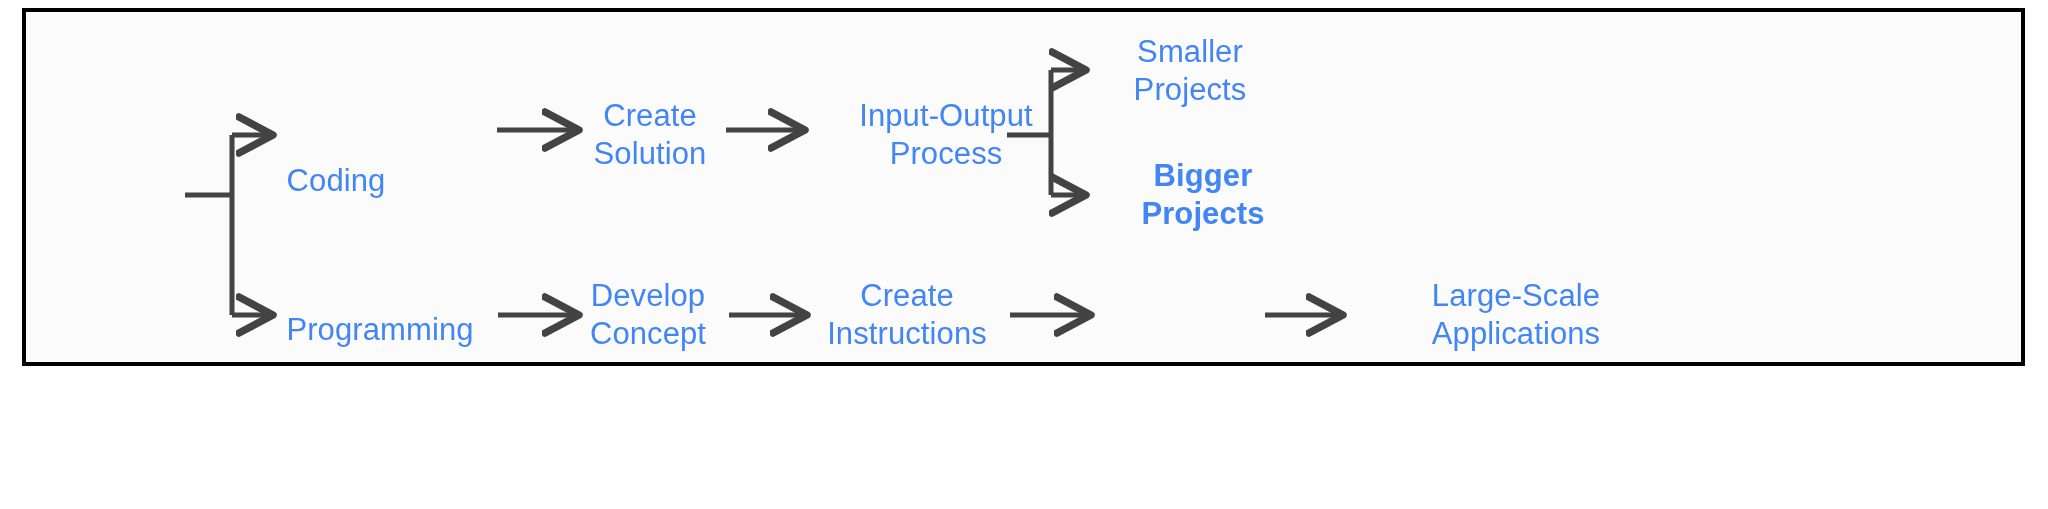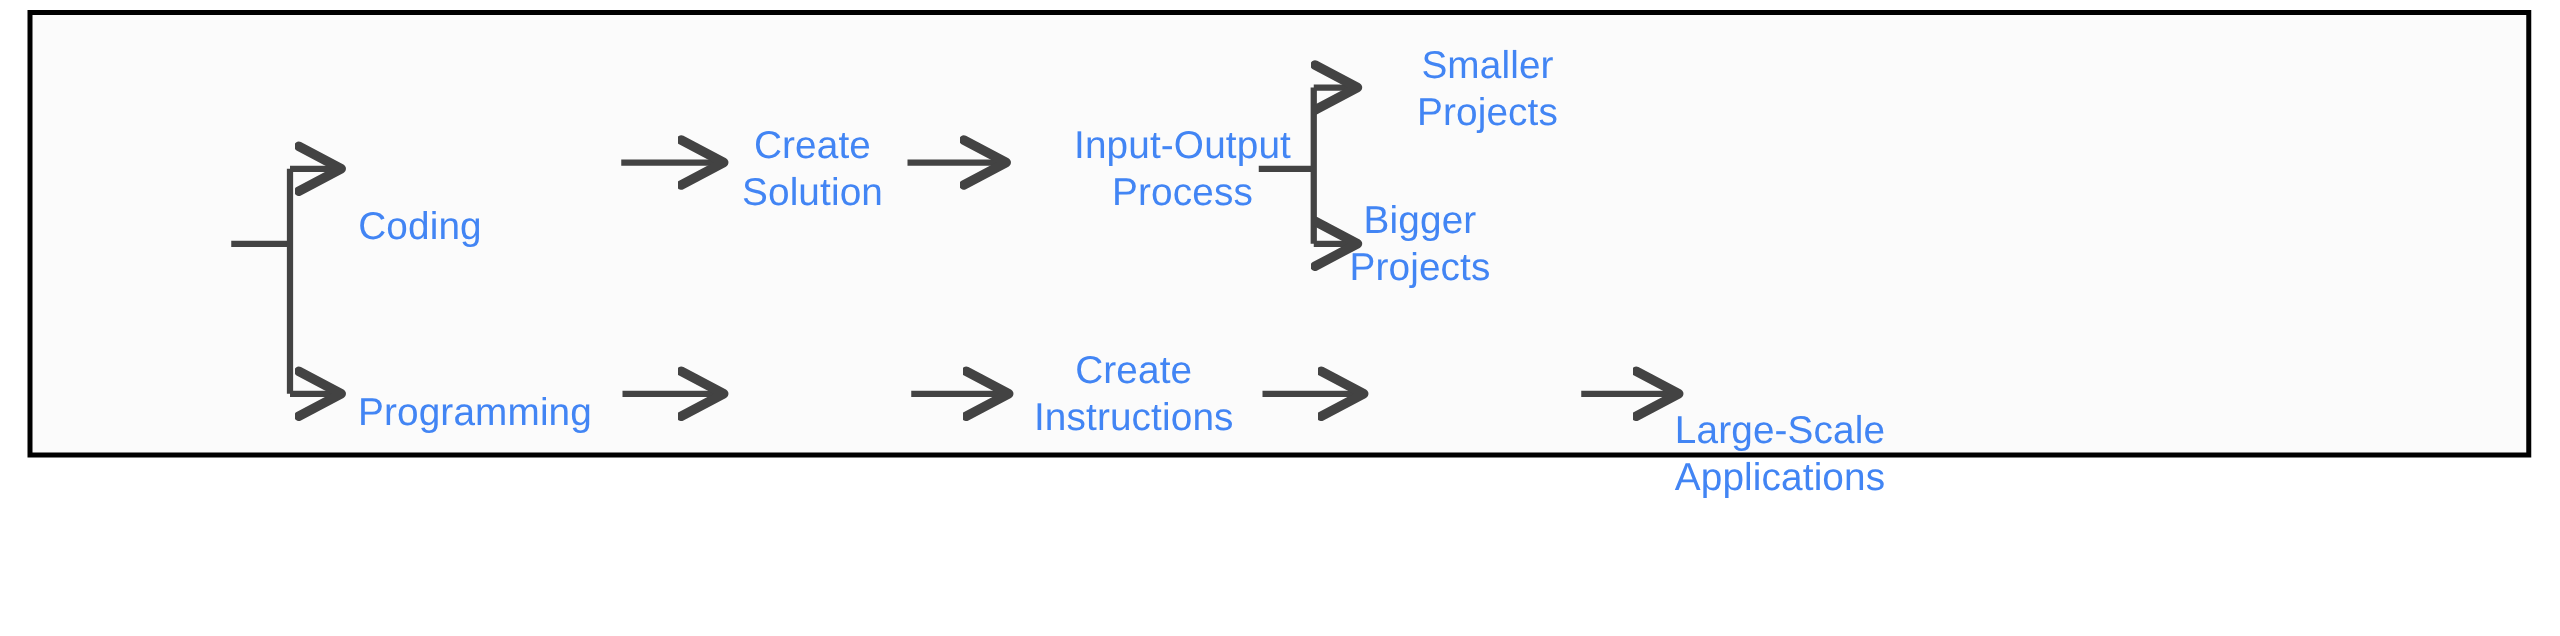--- a/index.html
+++ b/index.html
@@ -100,26 +100,28 @@
 
   <div class="node" style="left:650px; top:135px;">Create
 Solution</div>
 
   <div class="node" style="left:905px; top:135px;margin-left:41px;">Input-Output
 Process</div>
 
   <div class="node" style="left:1190px; top:71px;">Smaller
 Projects</div>
 
-  <div class="node" style="left:1136px; top:195px;">Bigger
+  <div class="node" style="left:1203px; top:195px;font-weight:bold;">Bigger
 Projects</div>
 
   <div class="node" style="left:380px; top:330px;">Programming</div>
 
+  <div class="node" style="left:648px; top:315px;">Develop
+Concept</div>
 
   <div class="node" style="left:907px; top:315px;">Create
 Instructions</div>
 
 
-  <div class="node" style="left:1424px; top:315px;margin-top:48px;">Large-Scale
+  <div class="node" style="left:1516px; top:315px;">Large-Scale
 Applications</div>
 
 </div>
 
 </body></html>

